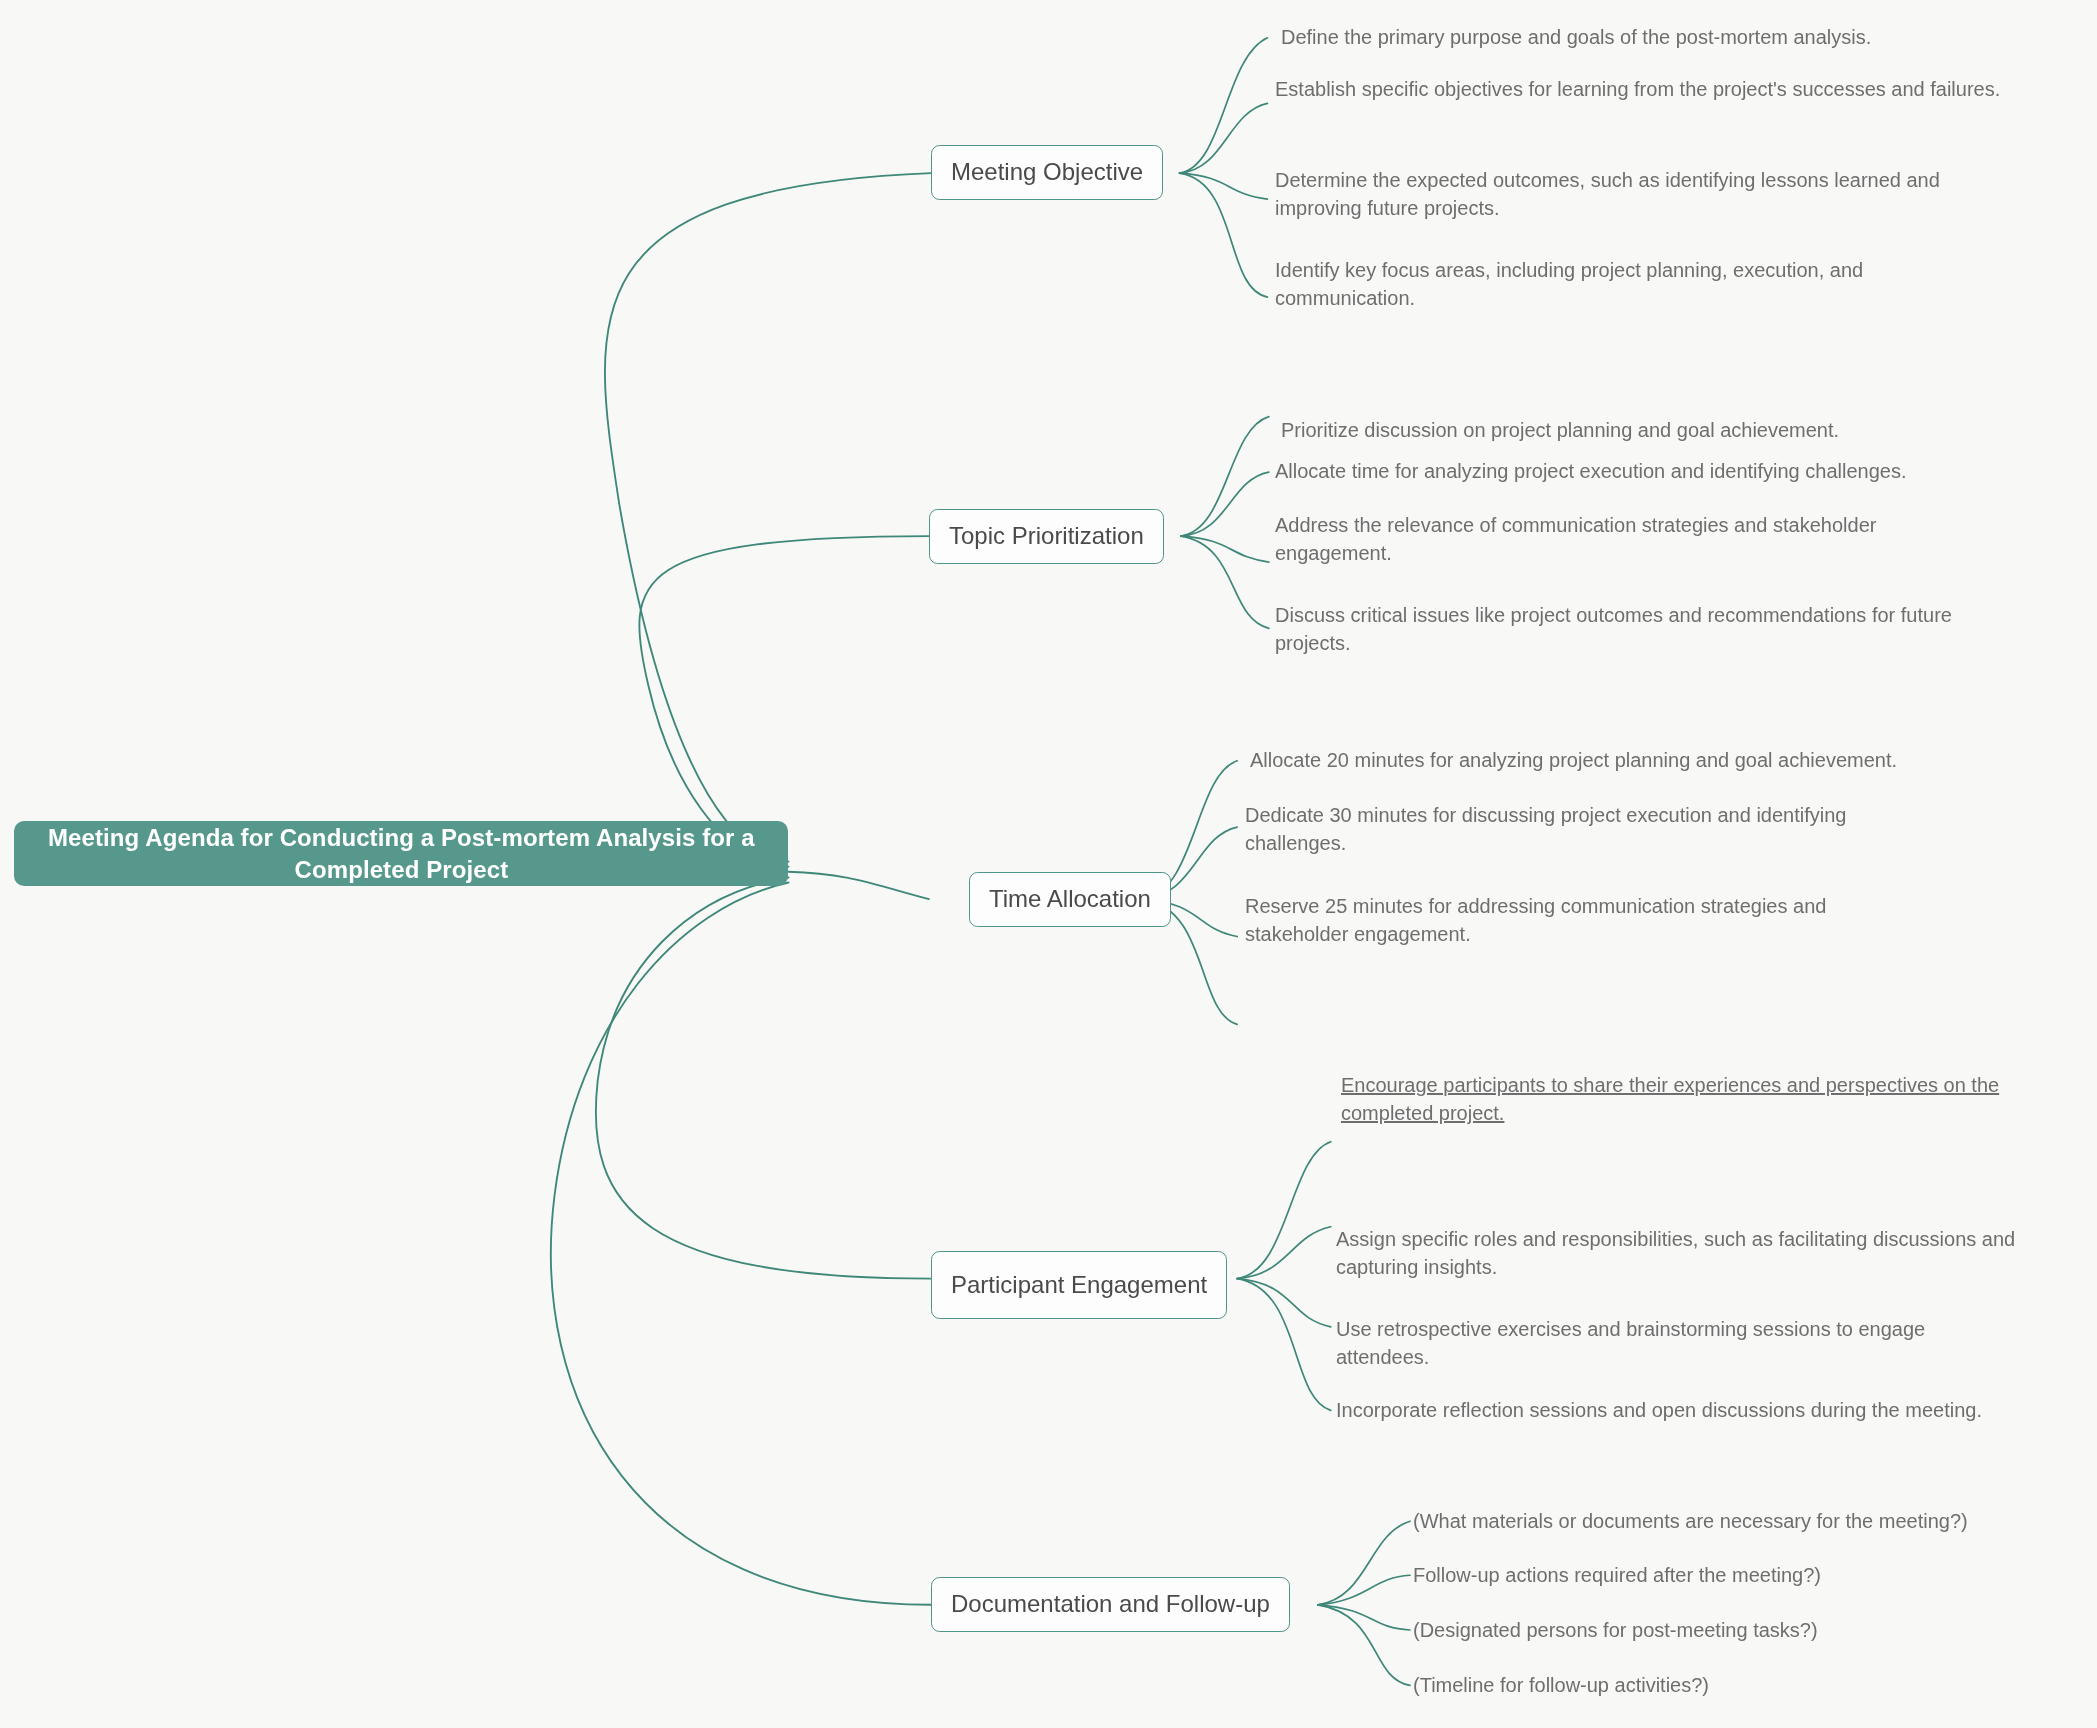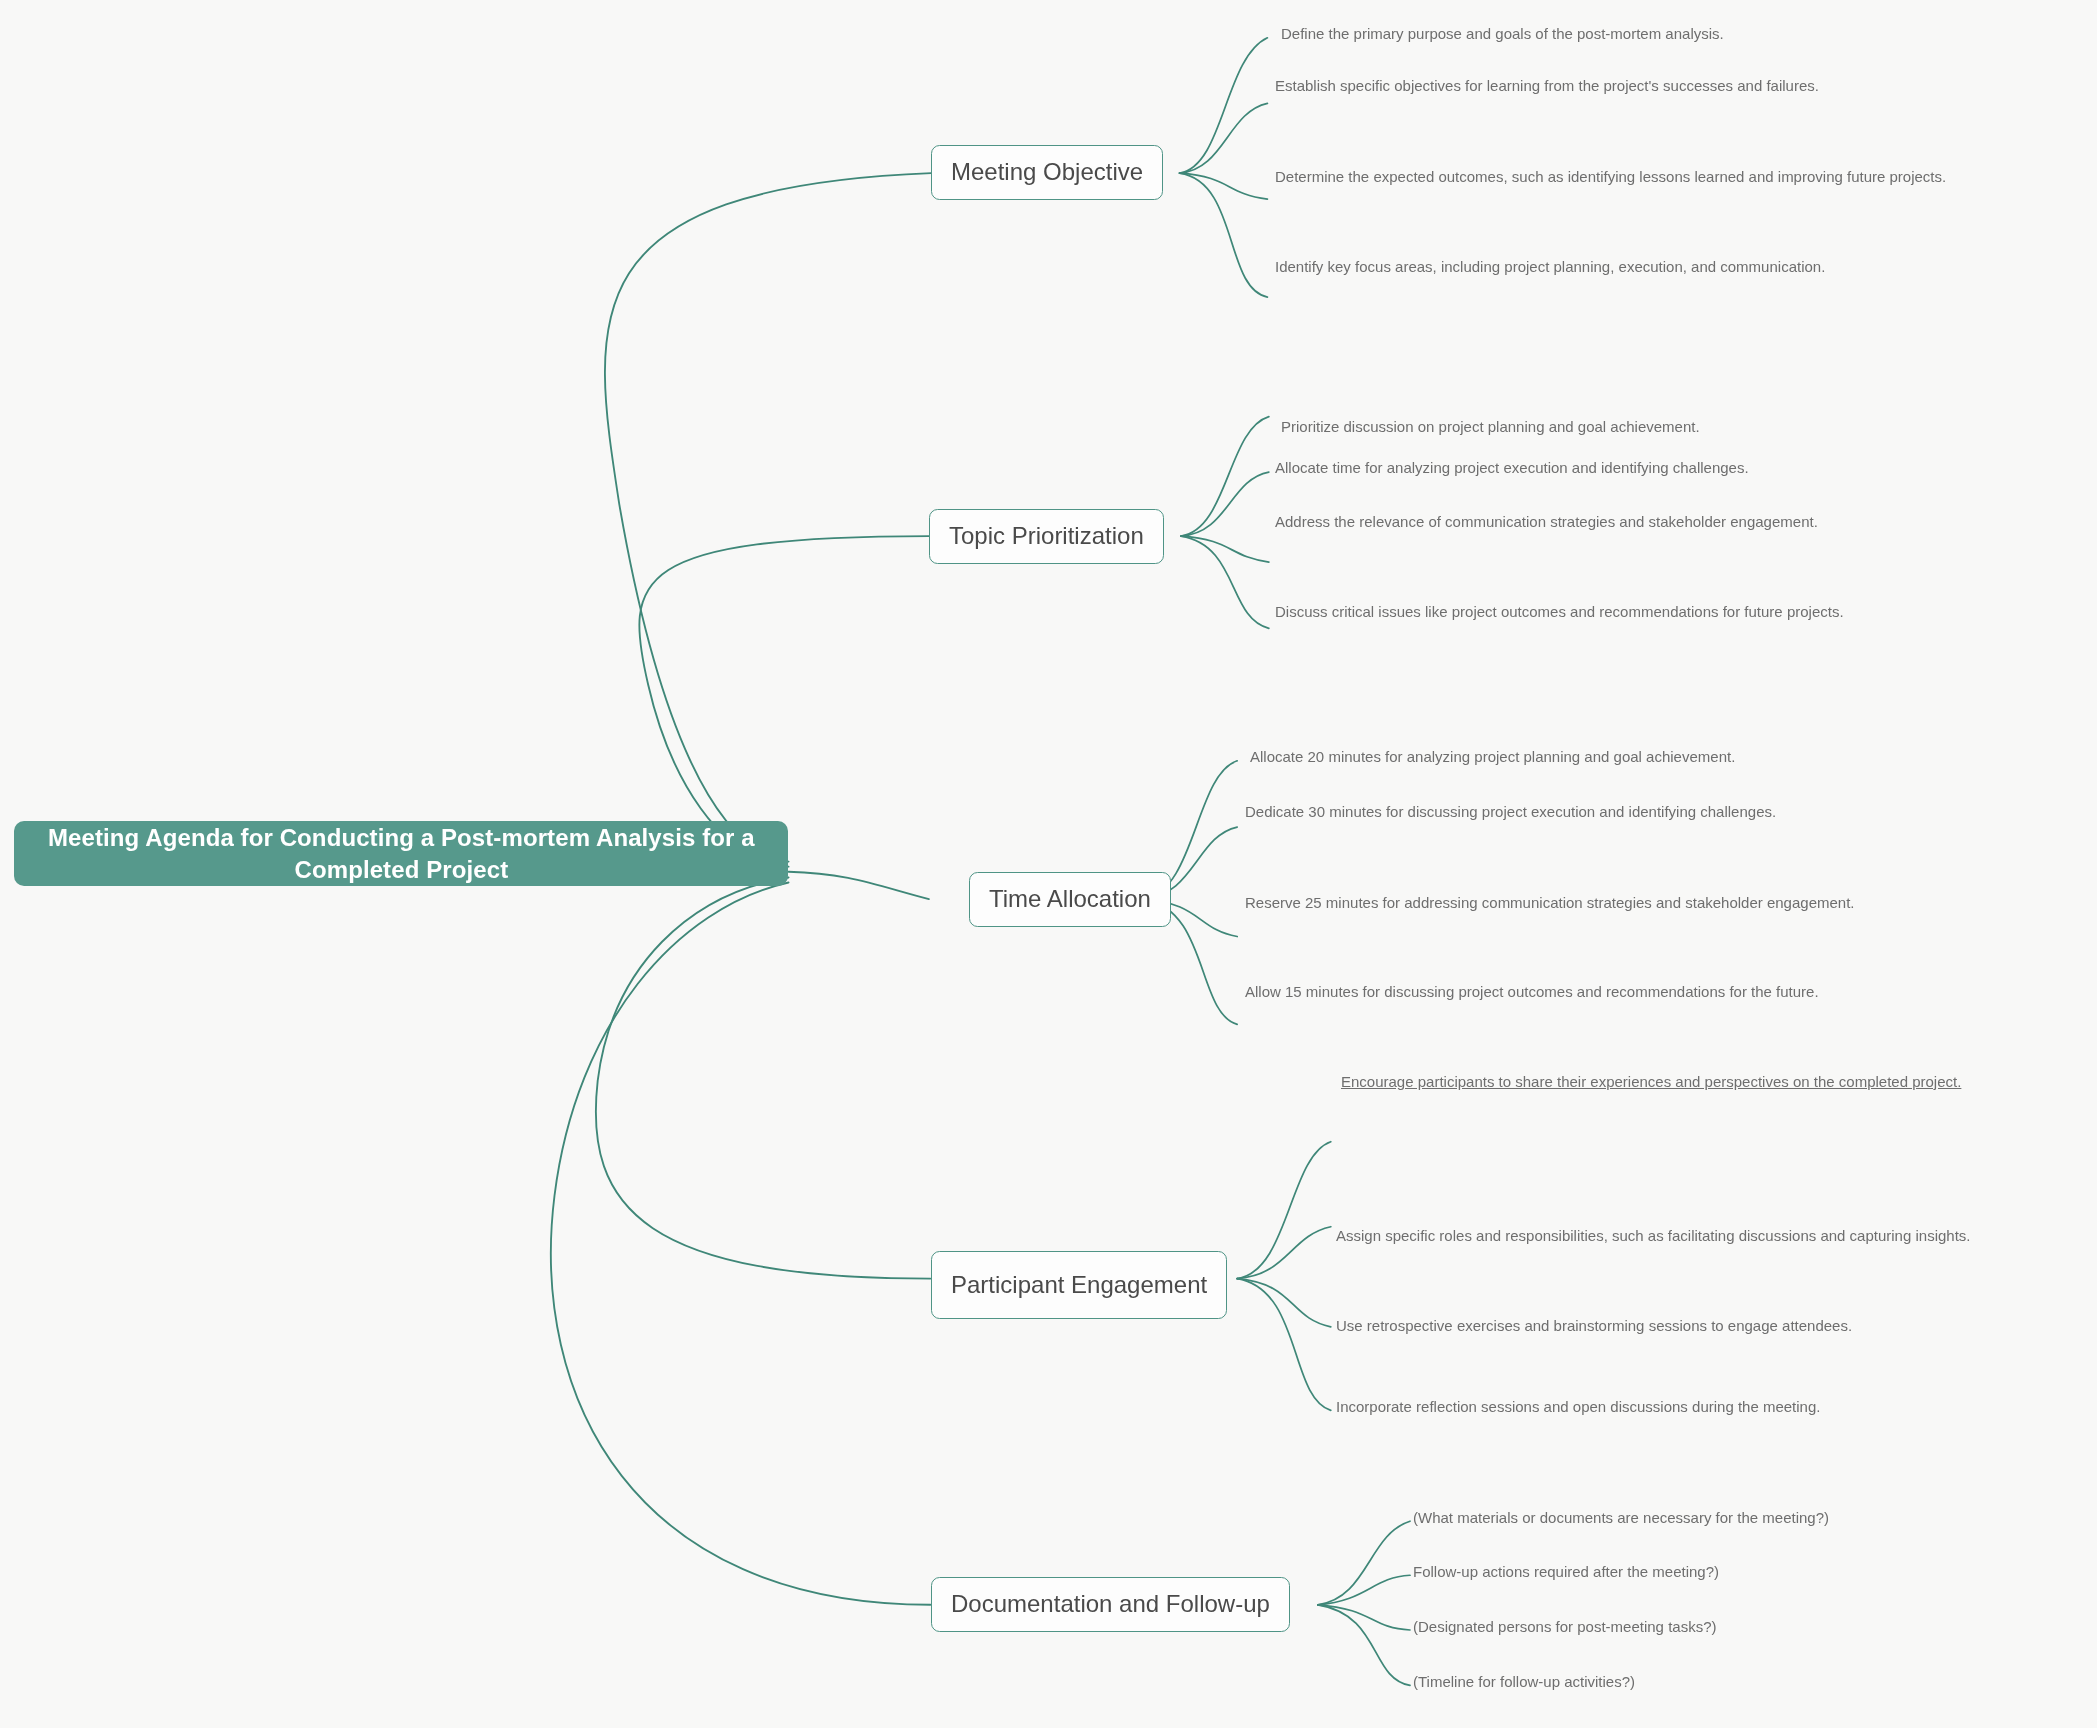--- a/index.html
+++ b/index.html
@@ -47,21 +47,21 @@
     border-radius: 8.6px;
     color: #4a4a4a;
     font-size: 24px;
     line-height: 1.2;
     white-space: nowrap;
     padding: 2px 19px;
   }
   .leaf {
     position: absolute;
     color: #6e6e6e;
-    font-size: 15px;
+    font-size: 20px;
     line-height: 1.42;
     box-sizing: border-box;
     display: block;
     text-align: left;
   }
 </style>
 </head>
 <body>
 
 <div id="canvas">
@@ -116,21 +116,20 @@
   <div class="node branch-node" style="left:929px; top:509px; height:55px;">Topic Prioritization</div>
   <div class="leaf" style="left:1281px; top:416px; width:720px;">Prioritize discussion on project planning and goal achievement.</div>
   <div class="leaf" style="left:1275px; top:457px; width:763px;">Allocate time for analyzing project execution and identifying challenges.</div>
   <div class="leaf" style="left:1275px; top:511px; width:720px;">Address the relevance of communication strategies and stakeholder engagement.</div>
   <div class="leaf" style="left:1275px; top:601px; width:699px;">Discuss critical issues like project outcomes and recommendations for future projects.</div>
 
   <div class="node branch-node" style="left:929px; top:872px; height:55px;margin-left:40px;">Time Allocation</div>
   <div class="leaf" style="left:1250px; top:746px; width:763px;">Allocate 20 minutes for analyzing project planning and goal achievement.</div>
   <div class="leaf" style="left:1245px; top:801px; width:691px;">Dedicate 30 minutes for discussing project execution and identifying challenges.</div>
   <div class="leaf" style="left:1245px; top:892px; width:677px;">Reserve 25 minutes for addressing communication strategies and stakeholder engagement.</div>
-  <div class="leaf" style="left:1245px; top:981px; width:713px;">Allow 15 minutes for discussing project outcomes and recommendations for the future.</div>
 
   <div class="node branch-node" style="left:931px; top:1251px; height:68px;">Participant Engagement</div>
   <div class="leaf" style="left:1341px; top:1071px; width:727px;text-decoration:underline;">Encourage participants to share their experiences and perspectives on the completed project.</div>
   <div class="leaf" style="left:1336px; top:1225px; width:720px;">Assign specific roles and responsibilities, such as facilitating discussions and capturing insights.</div>
   <div class="leaf" style="left:1336px; top:1396px; width:727px;">Incorporate reflection sessions and open discussions during the meeting.</div>
   <div class="leaf" style="left:1336px; top:1315px; width:684px;">Use retrospective exercises and brainstorming sessions to engage attendees.</div>
 
   <div class="node branch-node" style="left:931px; top:1577px; height:55px;">Documentation and Follow-up</div>
   <div class="leaf" style="left:1413px; top:1507px; width:691px;">(What materials or documents are necessary for the meeting?)</div>
   <div class="leaf" style="left:1413px; top:1561px; width:691px;">Follow-up actions required after the meeting?)</div>

